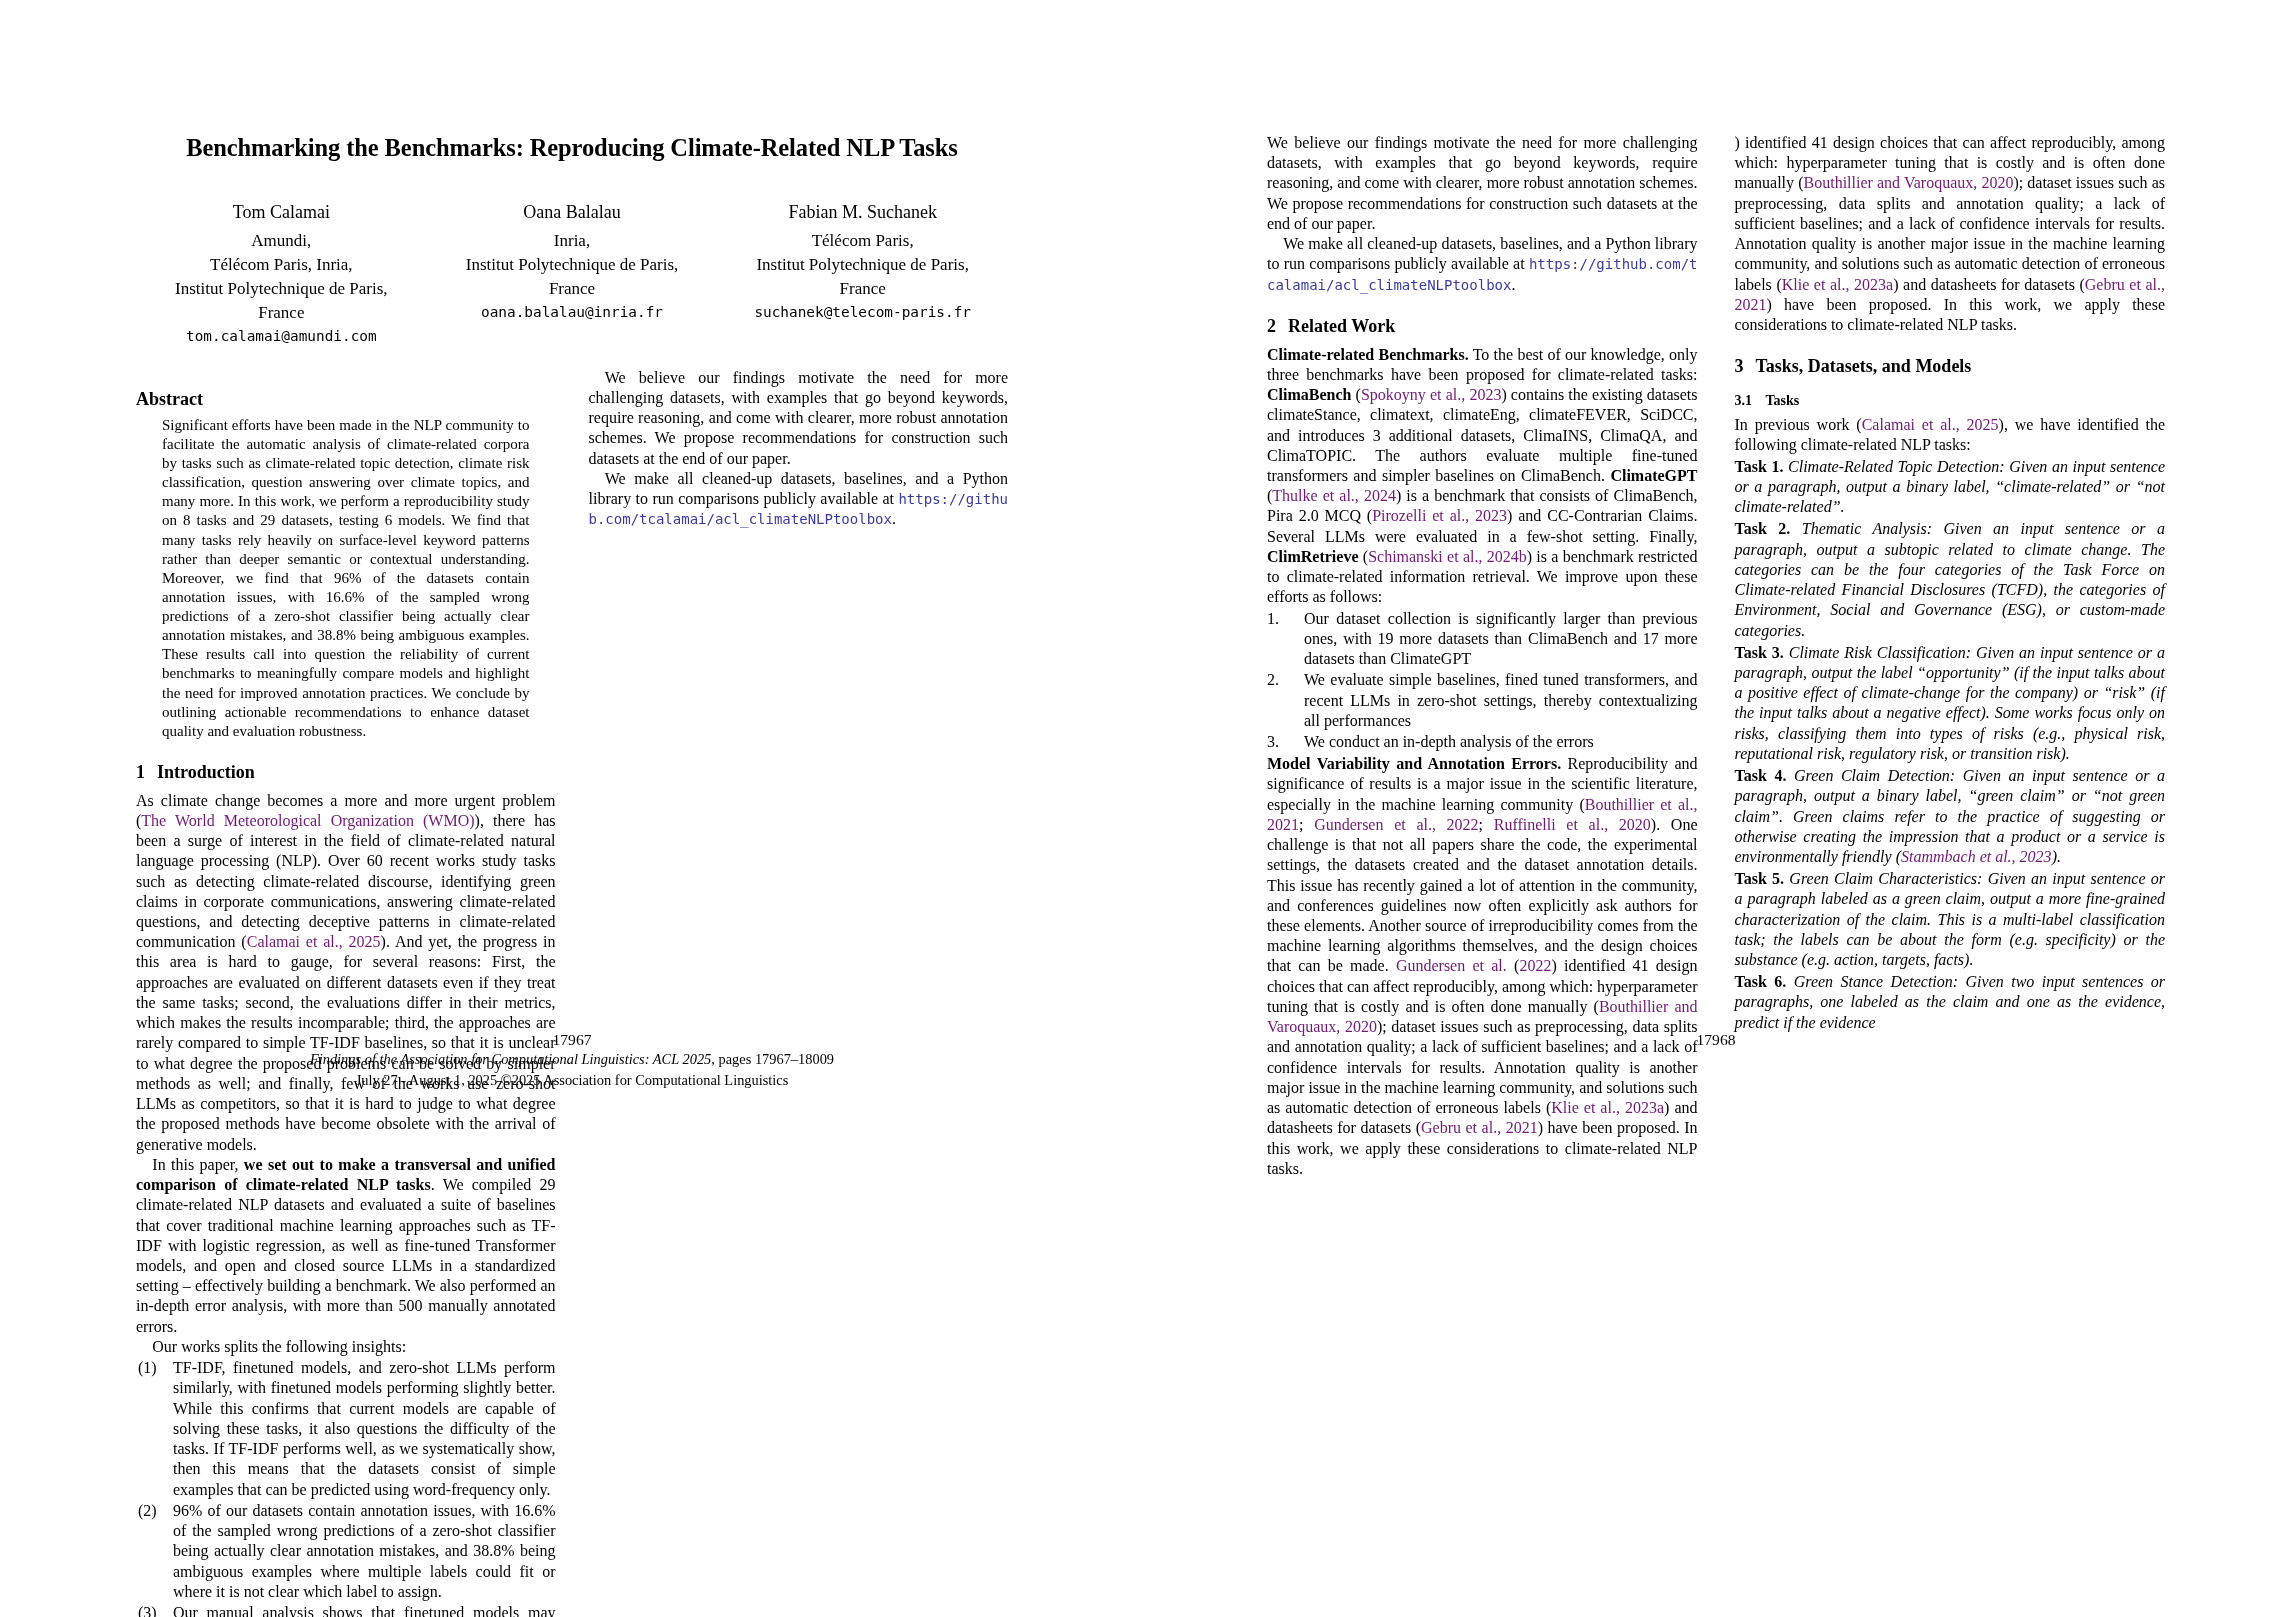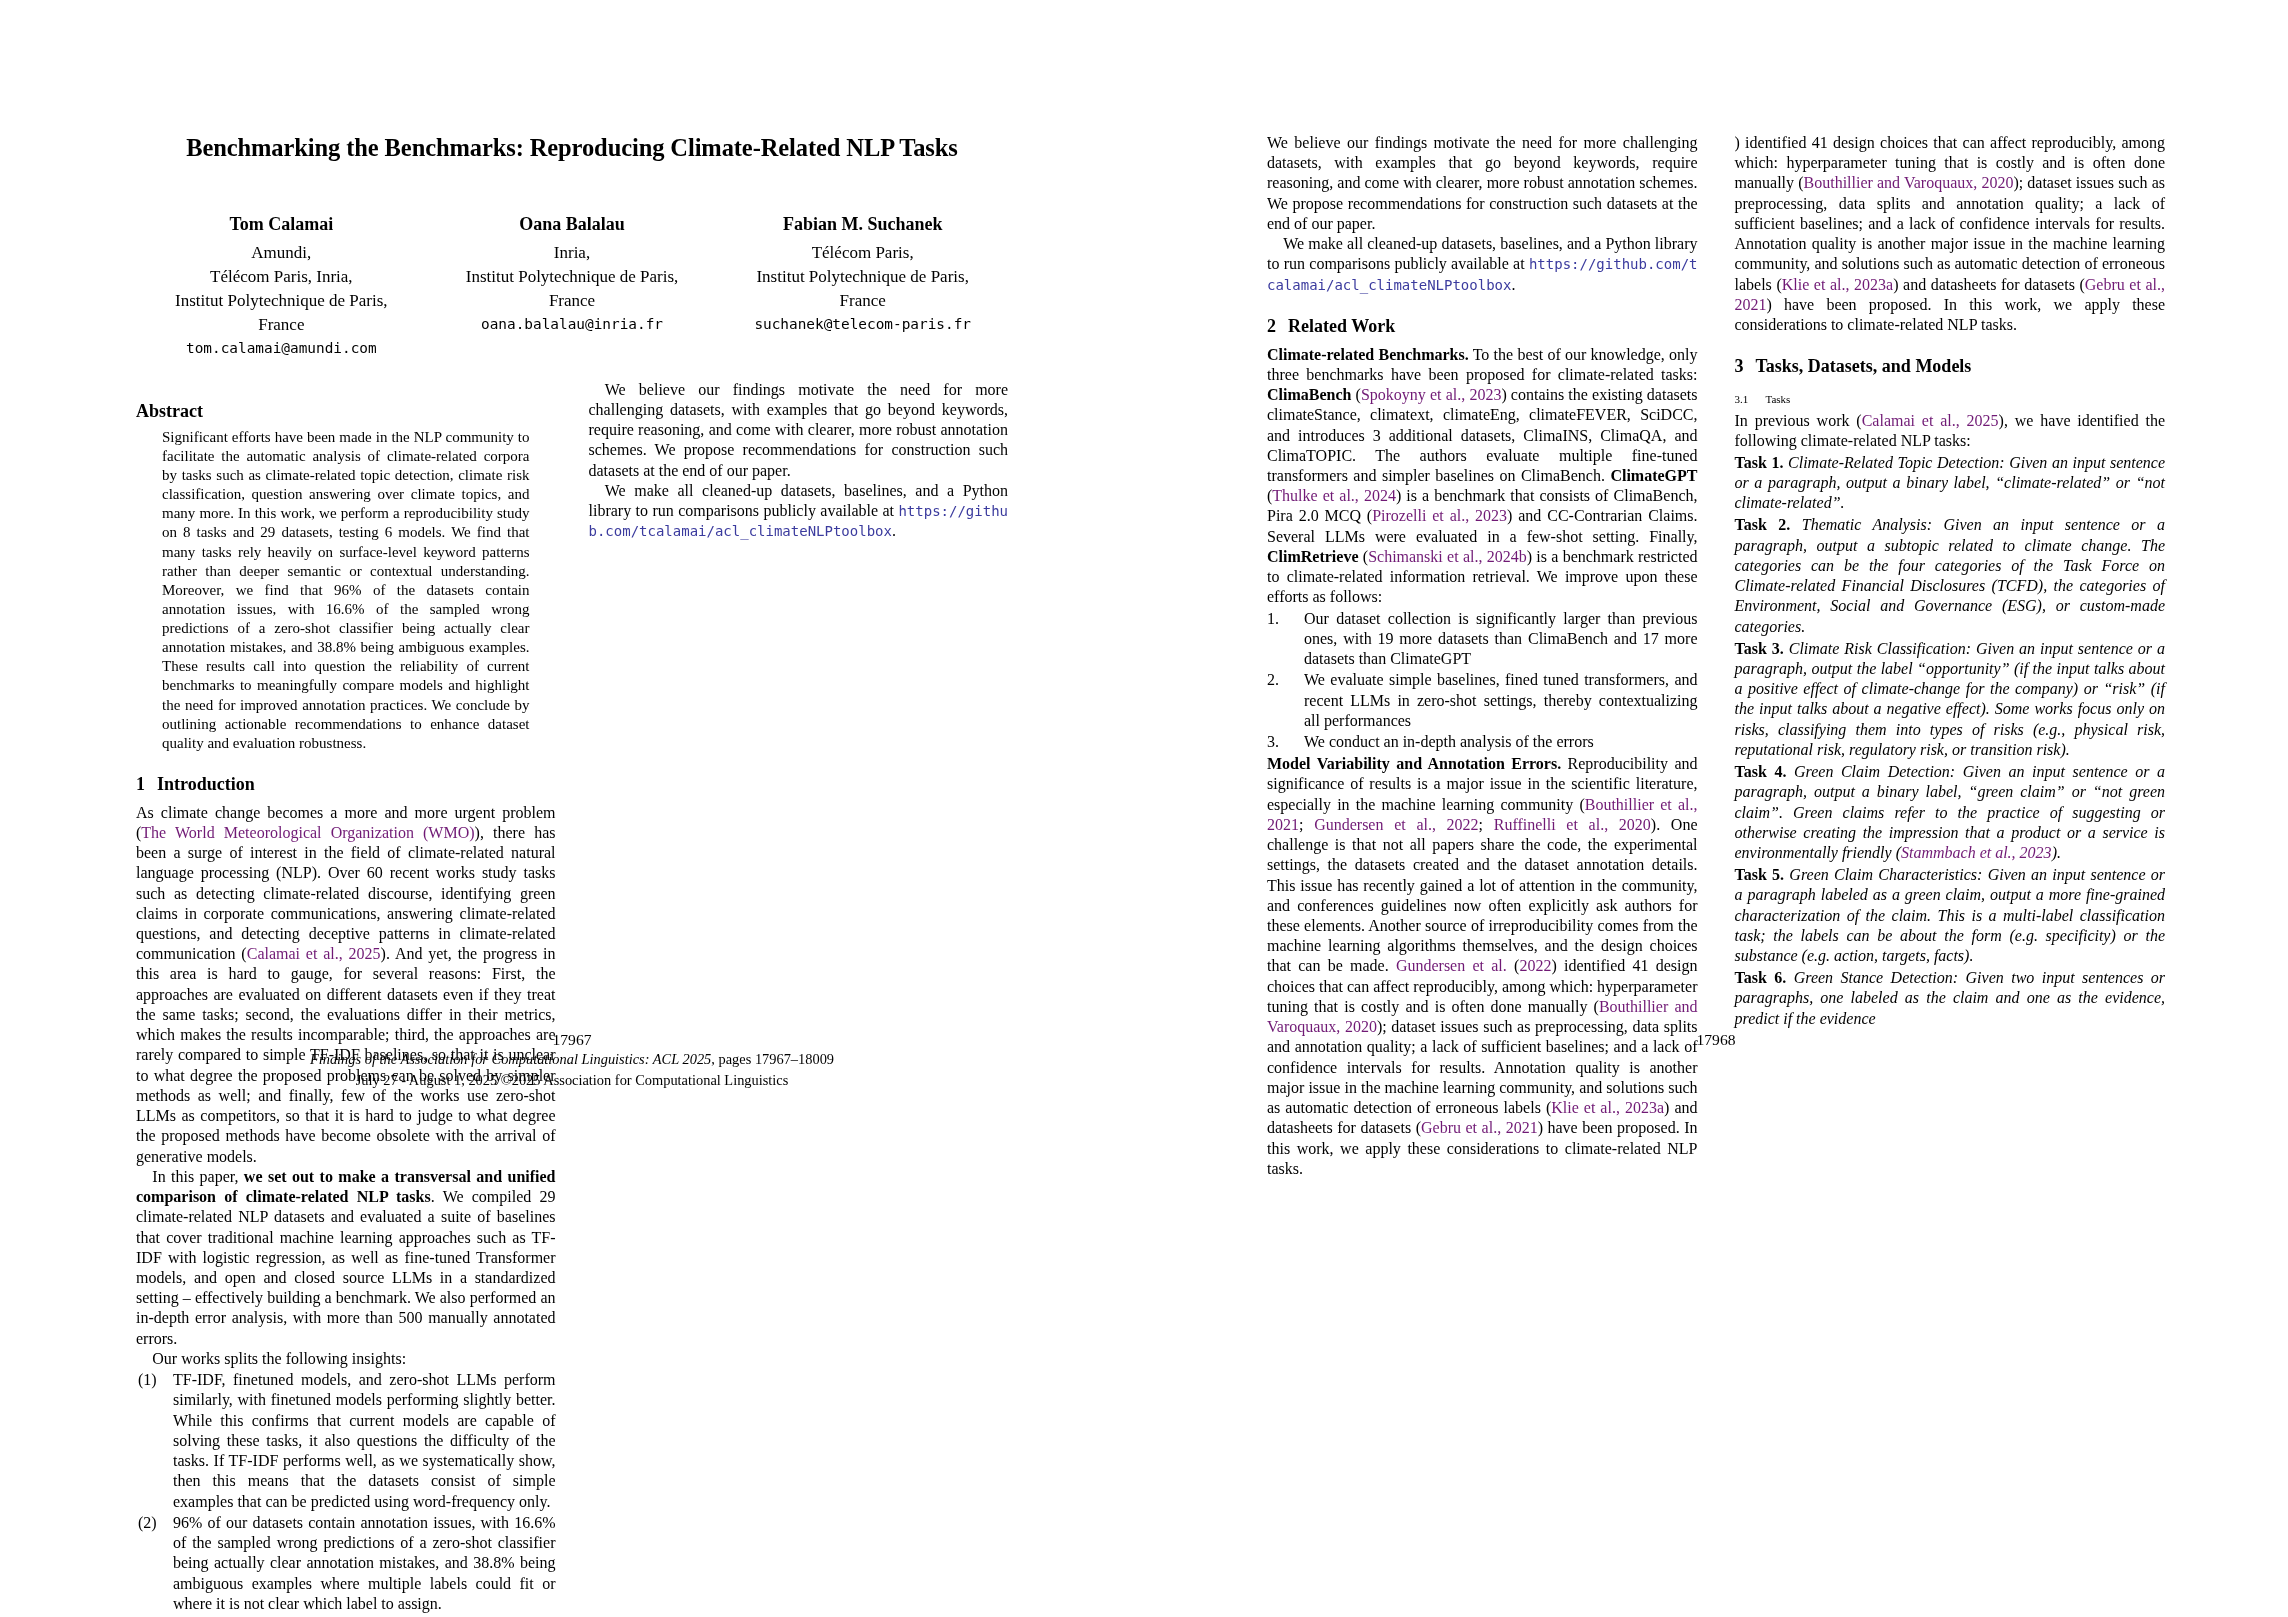--- a/index.html
+++ b/index.html
@@ -53,25 +53,24 @@
     align-items: flex-start;
     margin-bottom: 9.6px;
   }
   .author {
     flex: 1 1 0;
     text-align: center;
     font-size: 17px;
     line-height: 1.42;
   }
   .author .name {
-    font-weight: bold;
+    font-weight: normal;
     font-size: 18px;
     display: block;
     margin-bottom: 2.9px;
-    margin-top: 12px;
   }
   .author .affil { display: block; }
   .author .email {
     display: block;
     font-family: "DejaVu Sans Mono", "Liberation Mono", monospace;
     font-size: 14.4px;
     margin-top: 1px;
     white-space: nowrap;
   }
 
@@ -112,22 +111,22 @@
   }
 
   h2.section {
     font-size: 18px;
     font-weight: bold;
     margin: 21px 0 7.7px 0;
     text-align: left;
   }
   h2.section .num { display: inline-block; min-width: 21px; }
   h3.subsection {
-    font-size: 11px;
-    font-weight: normal;
+    font-size: 14px;
+    font-weight: bold;
     margin: 15.4px 0 5.8px 0;
   }
   h3.subsection .num { display: inline-block; min-width: 31px; }
 
   a.ref, .ref {
     color: #701a75;
     text-decoration: none;
   }
   .url {
     font-family: "DejaVu Sans Mono", "Liberation Mono", monospace;

